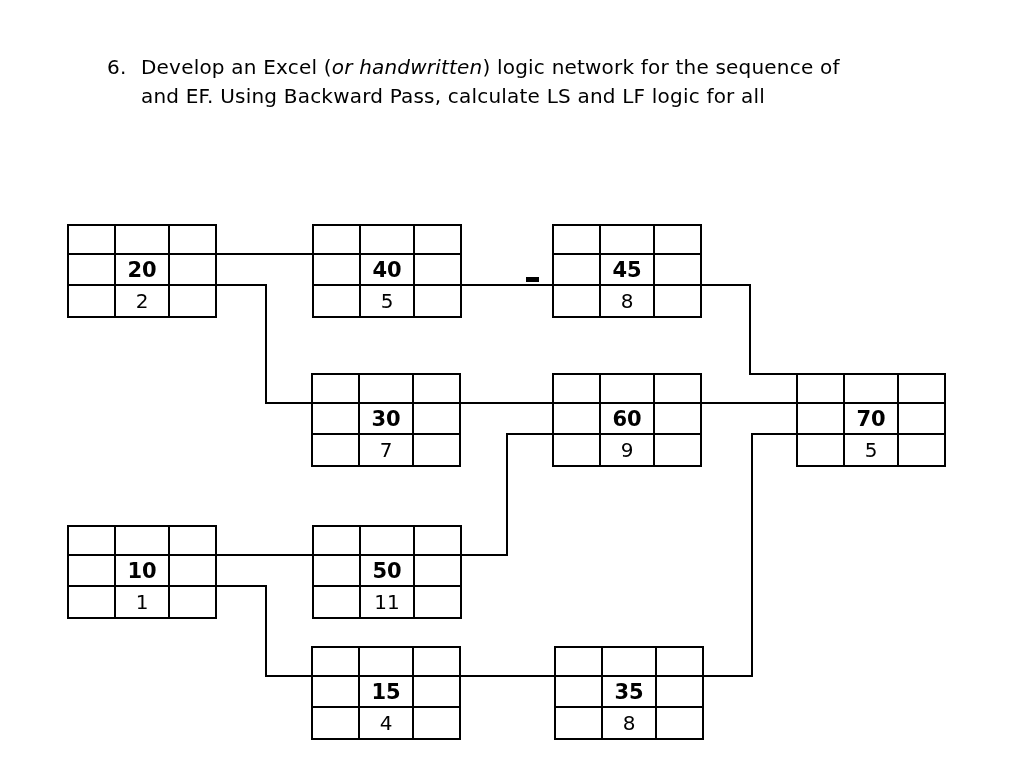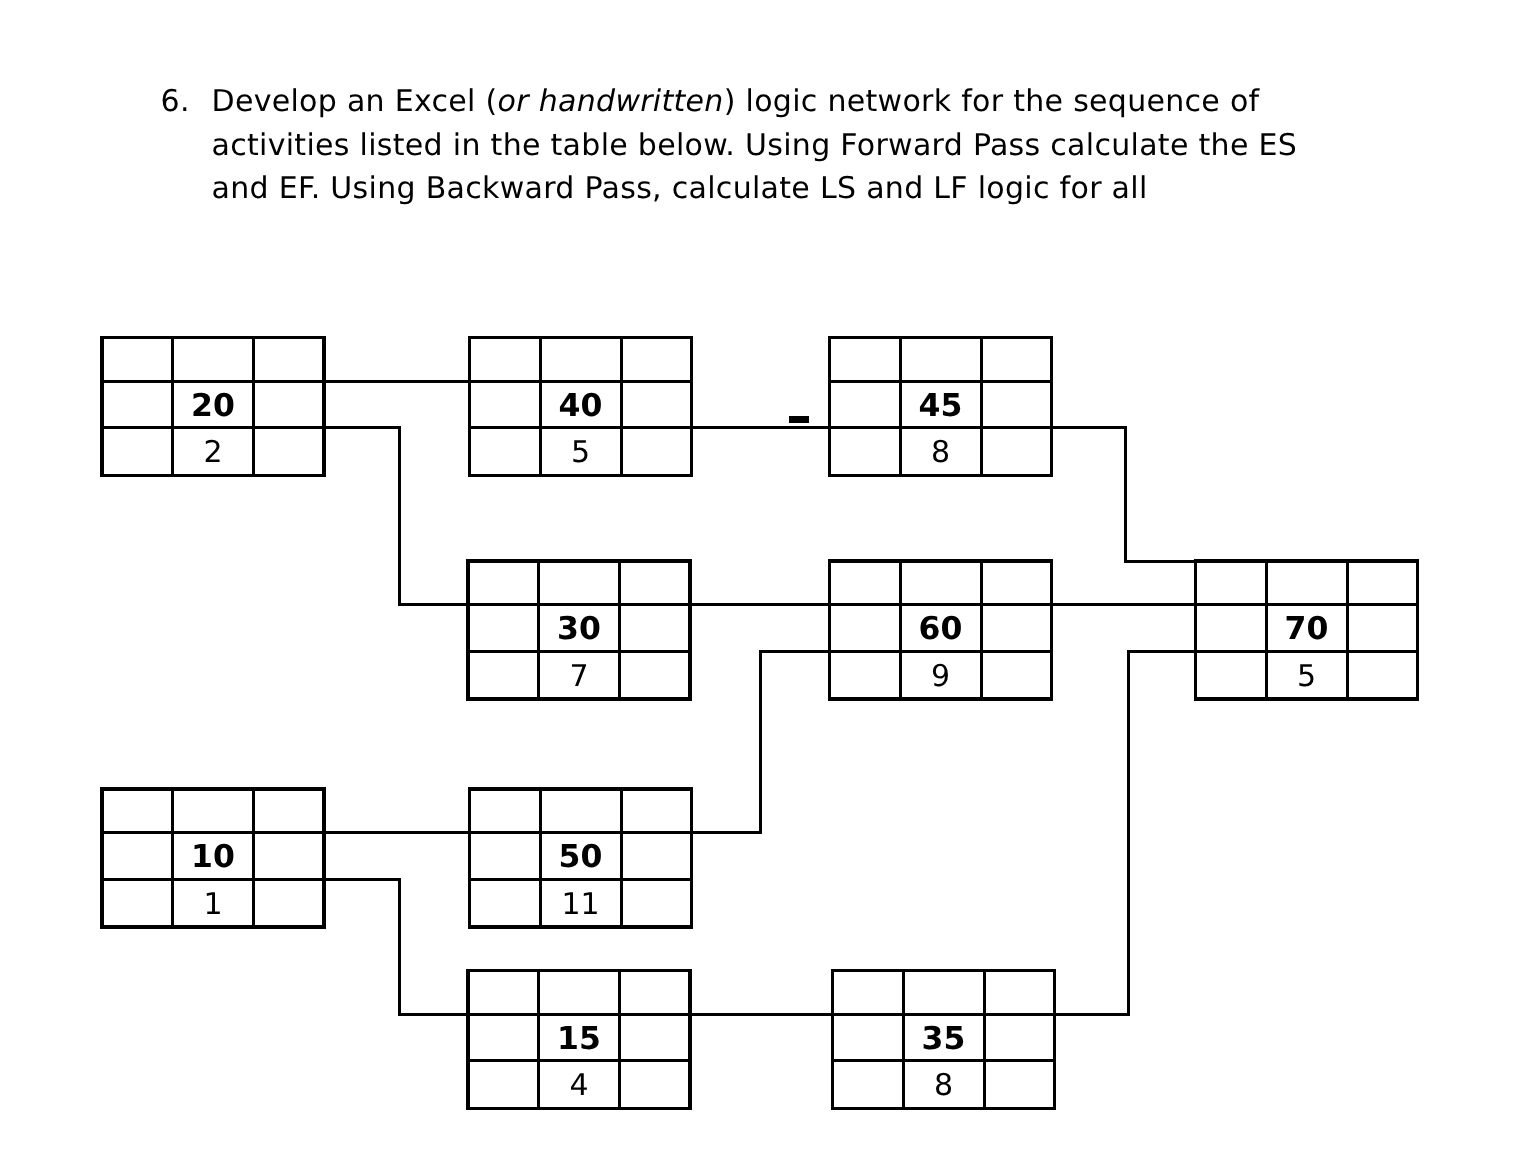--- a/index.html
+++ b/index.html
@@ -31,21 +31,20 @@
   #net text.id{font:bold 21px "DejaVu Sans","Liberation Sans",sans-serif;}
   #net text.dur{font:20px "DejaVu Sans","Liberation Sans",sans-serif;}
 </style>
 </head>
 <body>
 
 <div id="page">
   <div class="qnum">6.</div>
   <div class="qtext">
       <div class="qline"><span>Develop an Excel (</span><em>or handwritten</em><span>) logic network for the sequence of</span></div>
-      <div class="qline"><span>activities listed in the table below. Using Forward Pass calculate the ES</span></div>
       <div class="qline"><span>and EF. Using Backward Pass, calculate LS and LF logic for all</span></div>
     </div>
   <svg id="net" width="1024" height="771" viewBox="0 0 1024 771" shape-rendering="crispEdges">
       <polyline points="216,254 313,254" class="conn"></polyline>
       <polyline points="461,285 553,285" class="conn"></polyline>
       <polyline points="216,285 266,285 266,403 312,403" class="conn"></polyline>
       <polyline points="460,403 553,403" class="conn"></polyline>
       <polyline points="701,403 797,403" class="conn"></polyline>
       <polyline points="701,285 750,285 750,374 797,374" class="conn"></polyline>
       <polyline points="461,555 507,555 507,434 553,434" class="conn"></polyline>

